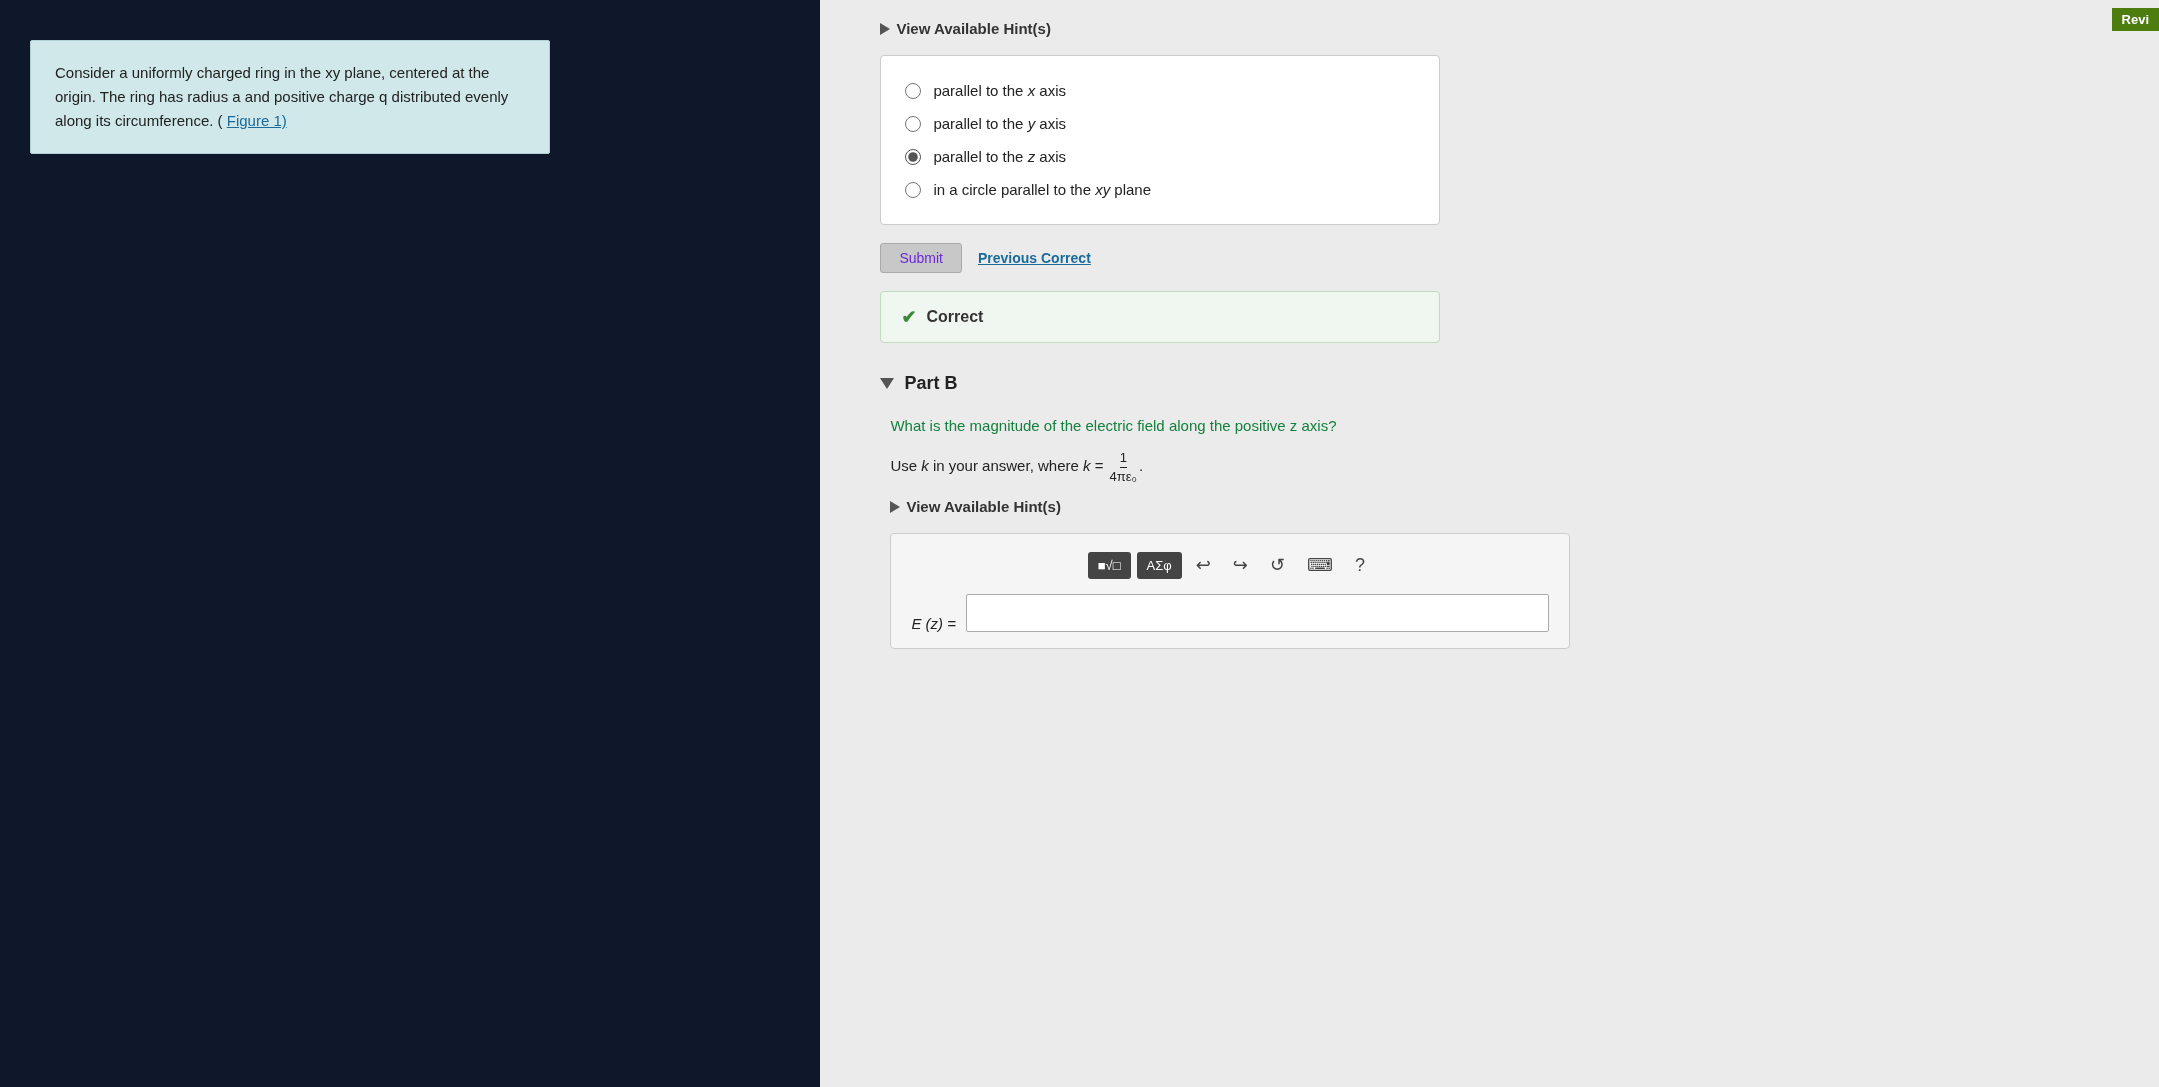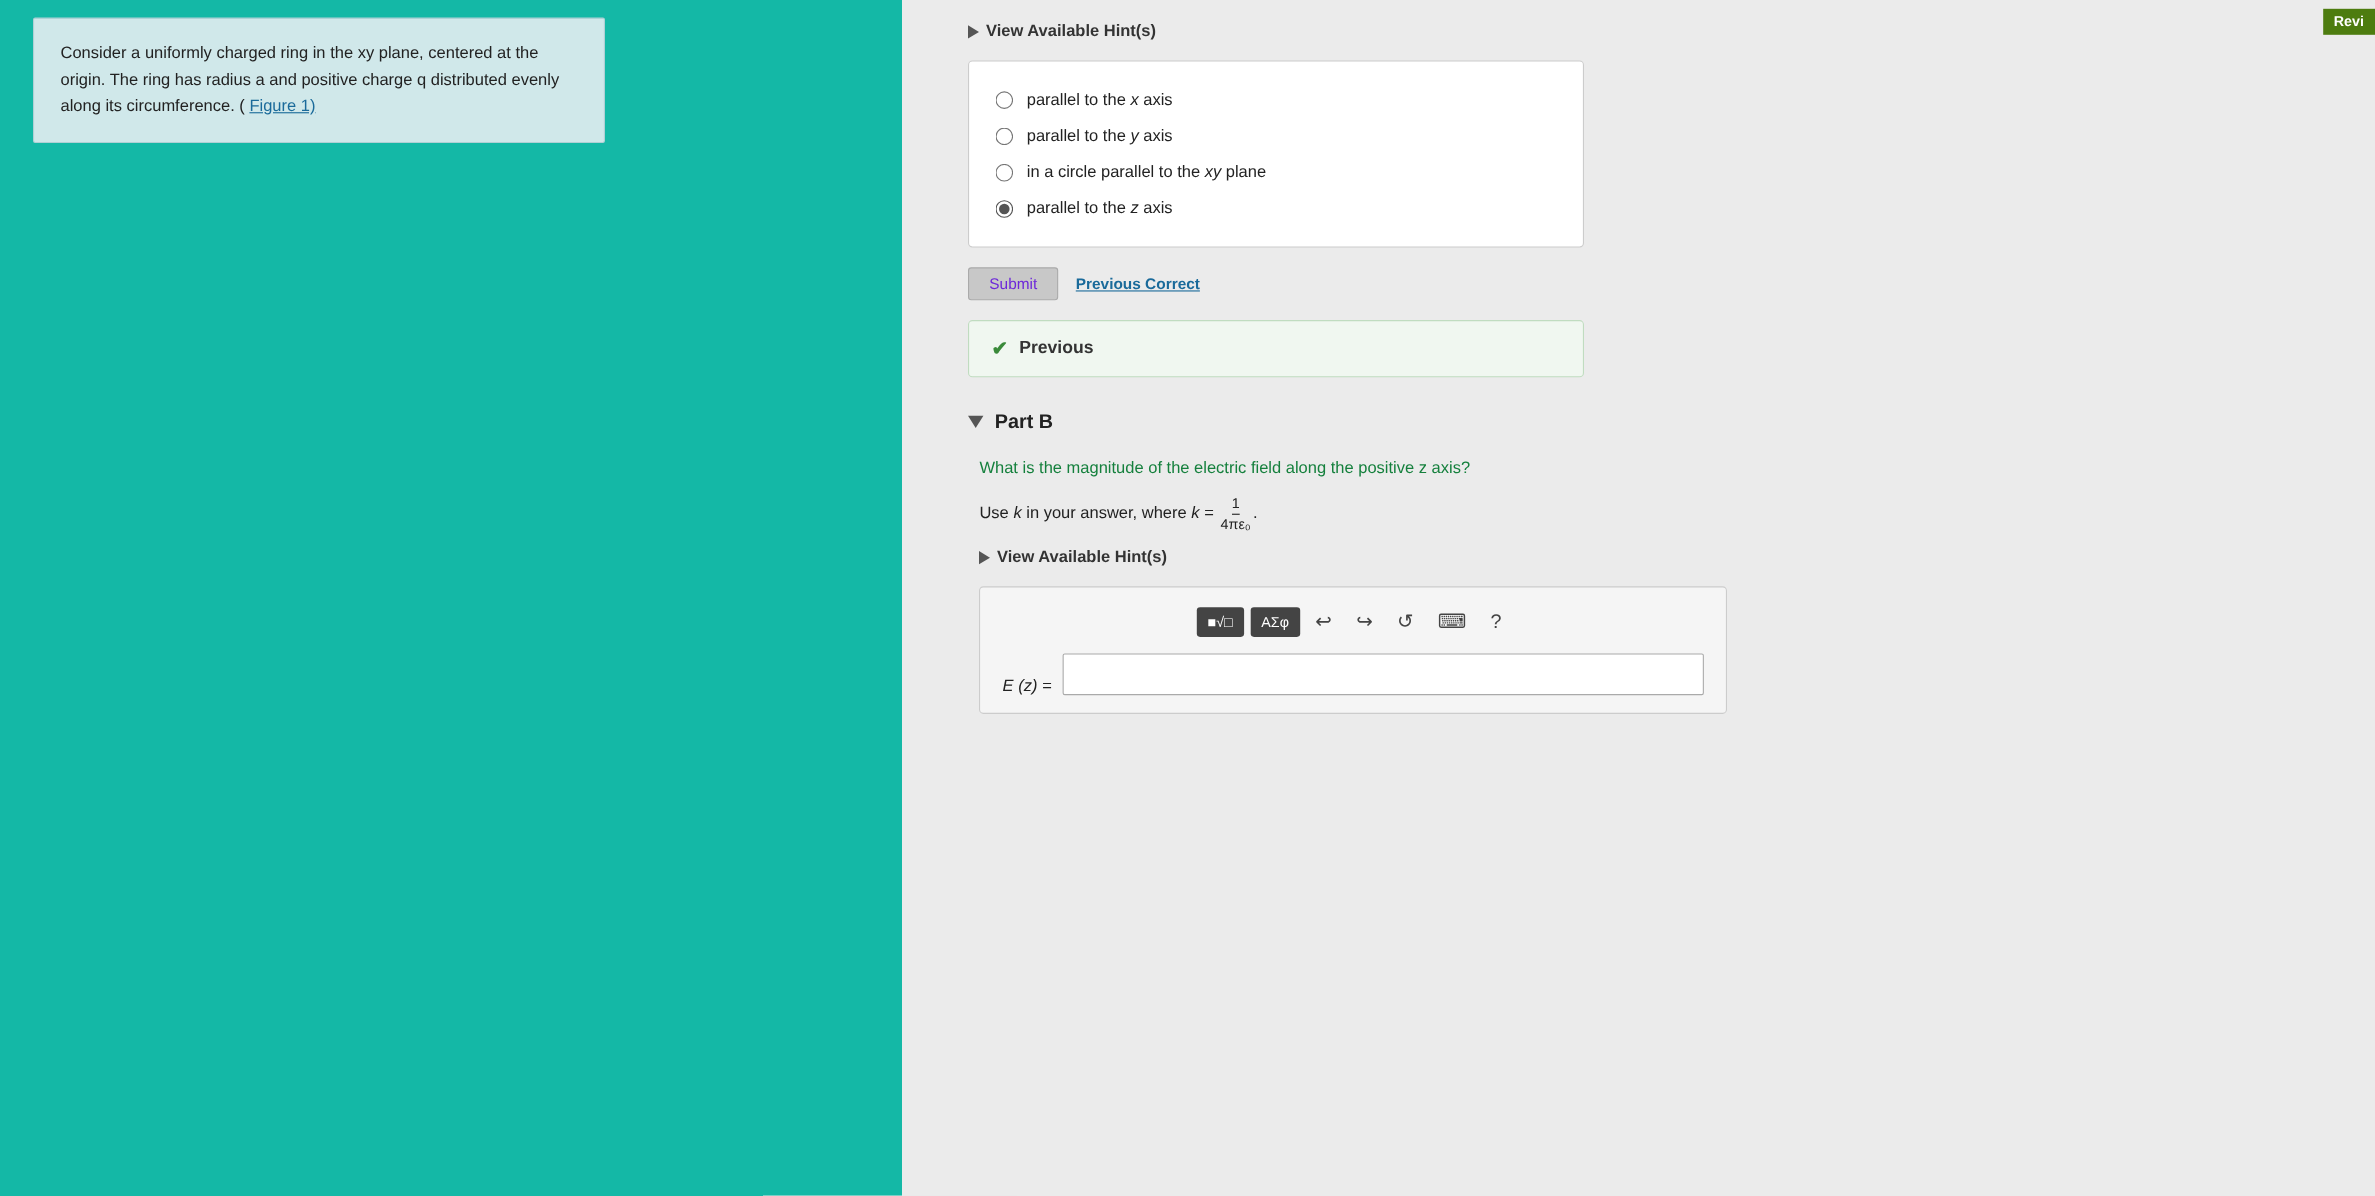--- a/index.html
+++ b/index.html
@@ -5,22 +5,22 @@
     * { box-sizing: border-box; margin: 0; padding: 0; }
     body {
       font-family: Arial, sans-serif;
       background: #e8e8e8;
       display: flex;
       min-height: 100vh;
       font-size: 15px;
     }
     .left-panel {
       width: 38%;
-      background: #14b8a6;
-      padding: 16px 30px;
+      background: #0f172a;
+      padding: 40px 30px;
       position: relative;
     }
     .problem-box {
       background: #d0e8ea;
       border: 1px solid #b0d0d5;
       padding: 20px 24px;
       border-radius: 2px;
       max-width: 520px;
       line-height: 1.6;
       font-size: 15px;
@@ -278,38 +278,38 @@
       <input type="radio" name="part_a" id="opt1" style="">
       <label class="option-label" for="opt1">parallel to the <em>x</em> axis</label>
     </div>
 
     <div class="option-row">
       <input type="radio" name="part_a" id="opt2" style="">
       <label class="option-label" for="opt2">parallel to the <em>y</em> axis</label>
     </div>
 
     <div class="option-row">
+      <input type="radio" name="part_a" id="opt3" checked="" style="">
+      <label class="option-label" for="opt3">parallel to the <em>z</em> axis</label>
+    </div>
+
+    <div class="option-row">
       <input type="radio" name="part_a" id="opt4" style="">
       <label class="option-label" for="opt4">in a circle parallel to the <em>xy</em> plane</label>
-    </div>
-
-    <div class="option-row">
-      <input type="radio" name="part_a" id="opt3" checked="" style="">
-      <label class="option-label" for="opt3">parallel to the <em>z</em> axis</label>
     </div>
   </div>
 
   <div class="action-row">
     <button class="submit-btn">Submit</button>
     <a class="prev-answers-link" href="#">Previous Correct</a>
   </div>
 
   <div class="correct-box">
     <span class="checkmark">✔</span>
-    <span>Previous</span>
+    <span>Correct</span>
   </div>
 
   <div class="part-b-section">
     <div class="part-b-header">
       <span class="triangle-down"></span>
       <span>Part B</span>
     </div>
     <div class="part-b-body">
       <p>What is the magnitude of the electric field along the positive z axis?</p>
       <p class="use-k">

